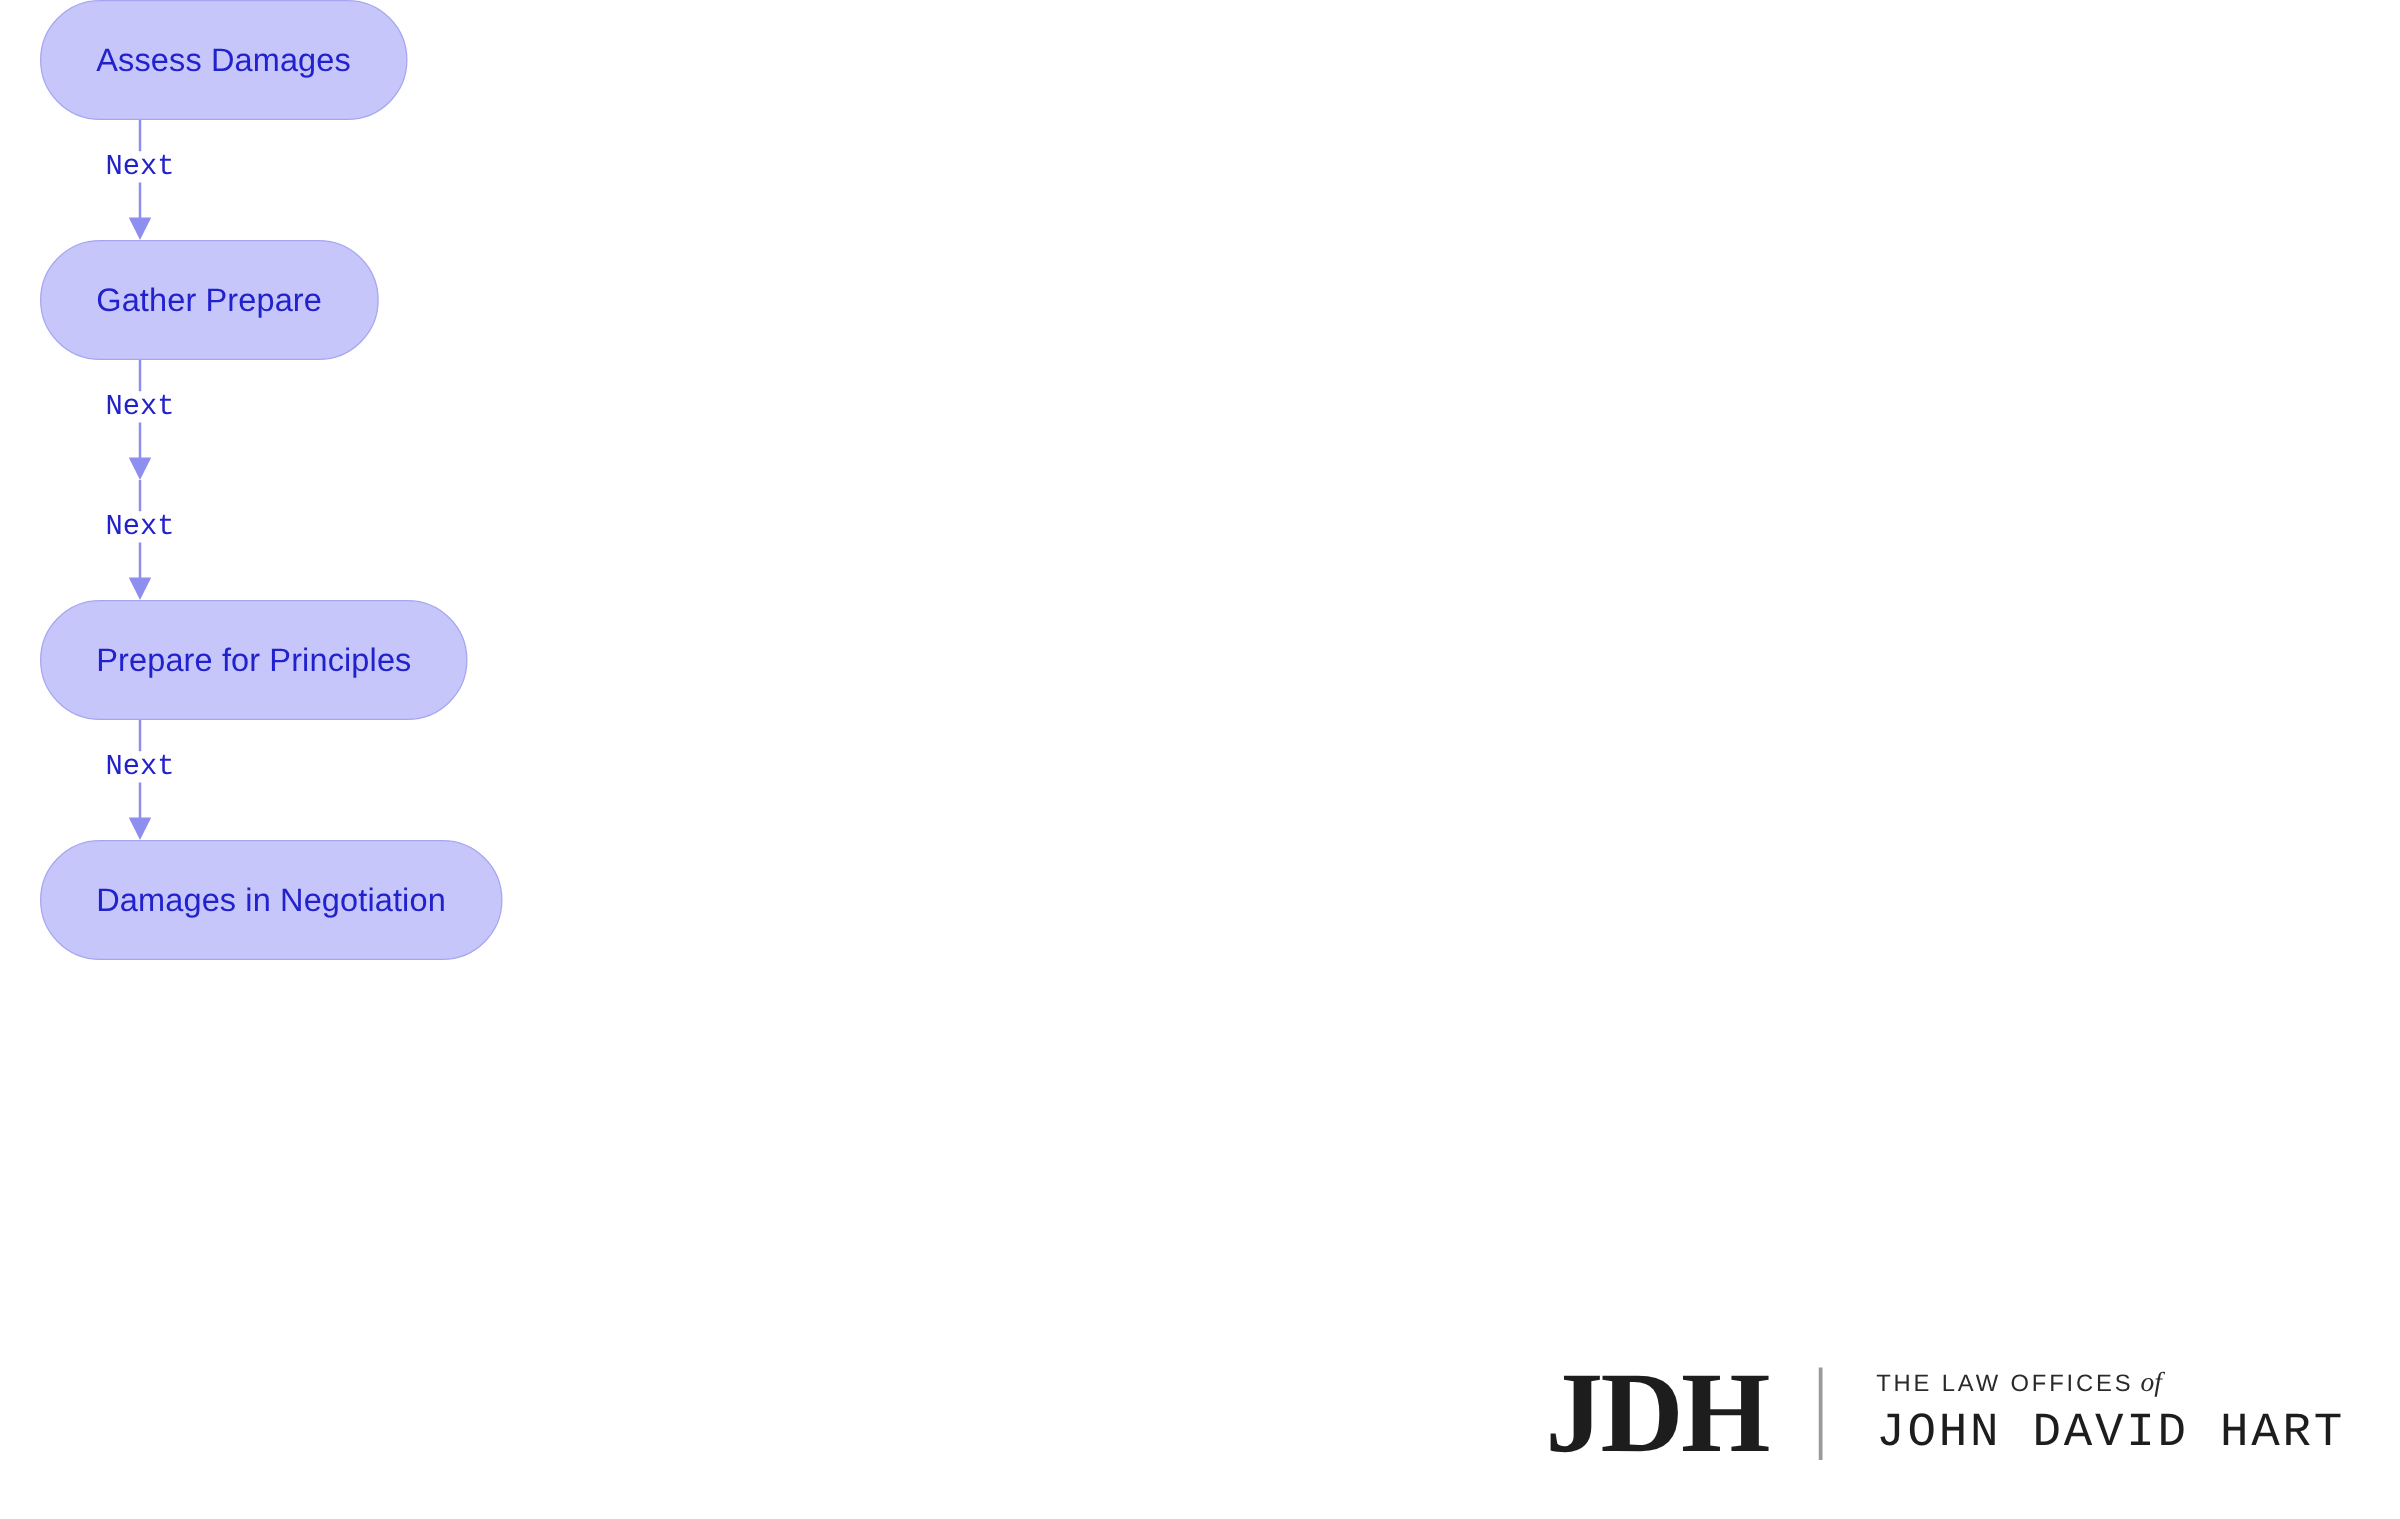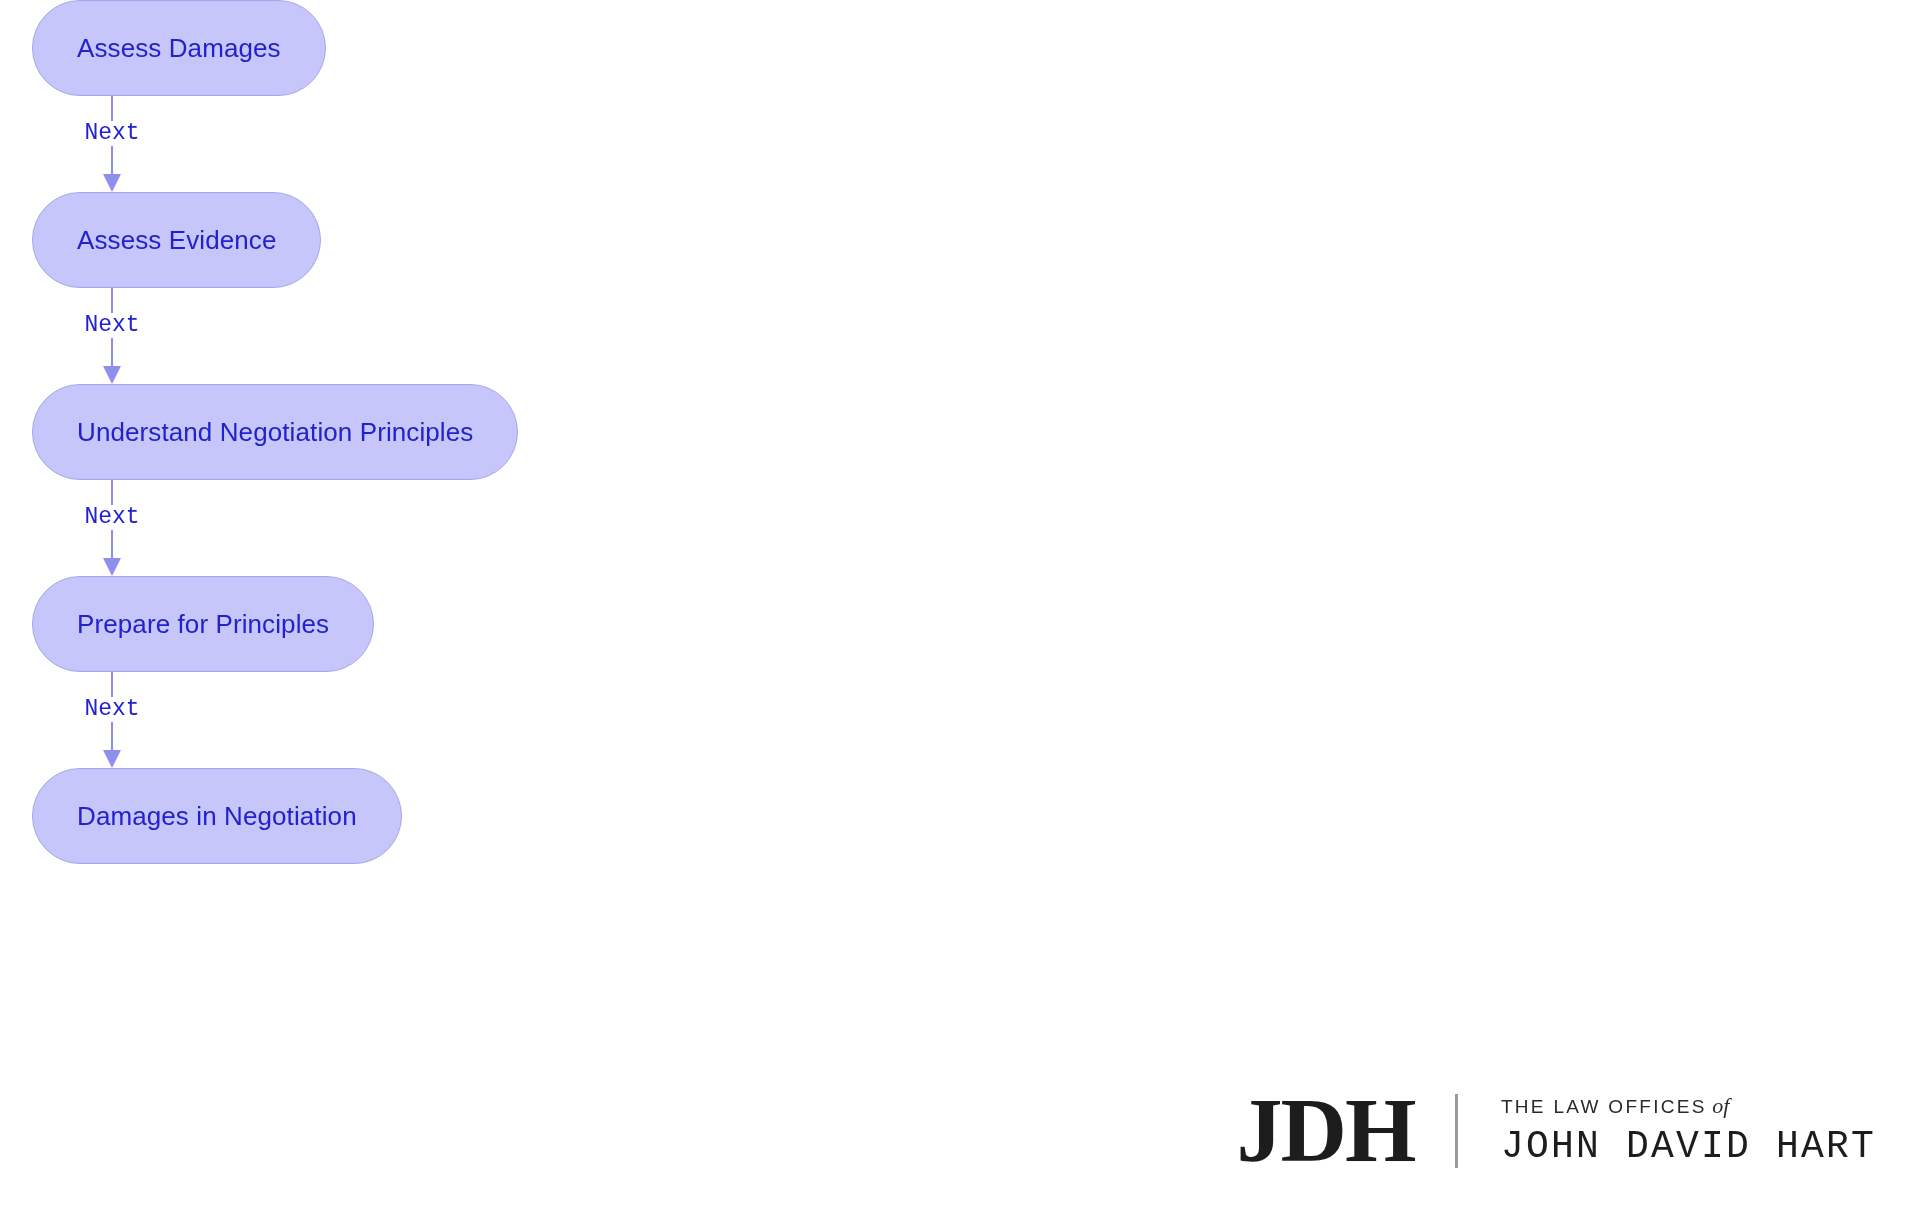--- a/index.html
+++ b/index.html
@@ -166,32 +166,29 @@
       <span class="node-label">Assess Damages</span>
     </div>
 
     <div class="connector">
       <span class="conn-line"></span>
       <span class="conn-arrow"></span>
       <span class="conn-label">Next</span>
     </div>
 
     <div class="node">
-      <span class="node-label">Assess Evidence</span>
-    </div>
-
-    <div class="connector">
-      <span class="conn-line"></span>
-      <span class="conn-arrow"></span>
-      <span class="conn-label">Next</span>
-    </div>
-
-    <div class="node">
-      <span class="node-label">Understand Negotiation Principles</span>
-    </div>
+      <span class="node-label">Gather Prepare</span>
+    </div>
+
+    <div class="connector">
+      <span class="conn-line"></span>
+      <span class="conn-arrow"></span>
+      <span class="conn-label">Next</span>
+    </div>
+
 
     <div class="connector">
       <span class="conn-line"></span>
       <span class="conn-arrow"></span>
       <span class="conn-label">Next</span>
     </div>
 
     <div class="node">
       <span class="node-label">Prepare for Principles</span>
     </div>

